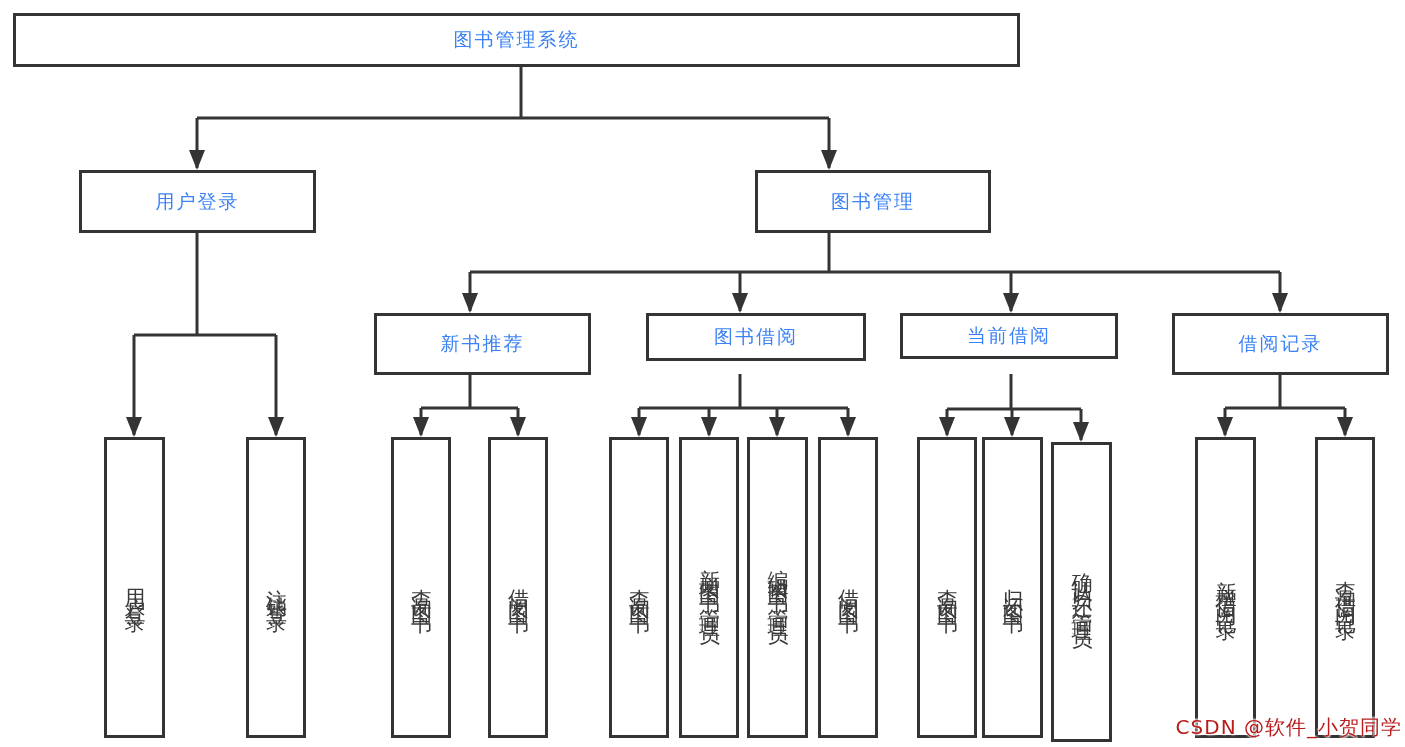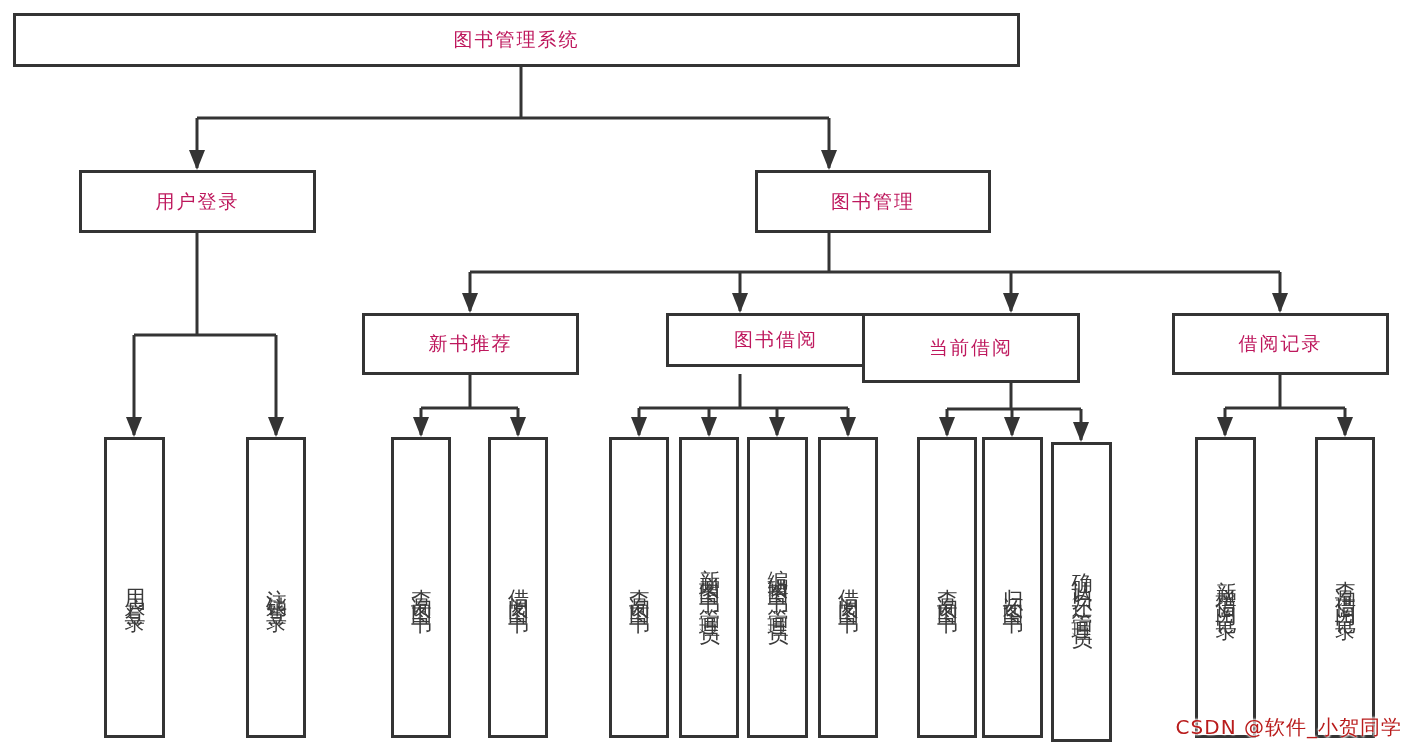--- a/index.html
+++ b/index.html
@@ -10,21 +10,21 @@
     font-family:"DejaVu Sans","Liberation Sans",sans-serif;
     overflow:hidden;
   }
   .connectors{position:absolute;left:0;top:0;width:1405px;height:747px;}
   .connectors line{stroke:#343434;stroke-width:3;}
   .connectors polygon{fill:#343434;stroke:none;}
   .hnode{
     position:absolute;box-sizing:border-box;
     border:3px solid #343434;background:#ffffff;
     display:flex;align-items:center;justify-content:center;
-    font-size:19px;color:#be185d;letter-spacing:2px;
+    font-size:19px;color:#3b82f6;letter-spacing:2px;
     white-space:nowrap;
   }
   .vnode{
     position:absolute;box-sizing:border-box;
     border:3px solid #343434;background:#ffffff;
     display:flex;align-items:center;justify-content:center;
   }
   .vtext{
     writing-mode:vertical-rl;
     font-size:21px;color:#3a3a3a;letter-spacing:8px;
@@ -108,27 +108,27 @@
     <span>图书管理系统</span>
   </div>
 
   <div class="hnode" style="left:79px;top:170px;width:237px;height:63px;">
     <span>用户登录</span>
   </div>
   <div class="hnode" style="left:711px;top:170px;width:236px;height:63px;margin-left:44px;">
     <span>图书管理</span>
   </div>
 
-  <div class="hnode" style="left:362px;top:313px;width:217px;height:62px;">
+  <div class="hnode" style="left:374px;top:313px;width:217px;height:62px;">
     <span>新书推荐</span>
   </div>
-  <div class="hnode" style="left:666px;top:313px;width:220px;height:54px;">
+  <div class="hnode" style="left:646px;top:313px;width:220px;height:48px;">
     <span>图书借阅</span>
   </div>
-  <div class="hnode" style="left:862px;top:313px;width:218px;height:70px;">
+  <div class="hnode" style="left:900px;top:313px;width:218px;height:46px;">
     <span>当前借阅</span>
   </div>
   <div class="hnode" style="left:1172px;top:313px;width:217px;height:62px;">
     <span>借阅记录</span>
   </div>
 
   <div class="vnode" style="left:104px;top:437px;width:61px;height:301px;">
     <span class="vtext">用户登录</span>
   </div>
   <div class="vnode" style="left:246px;top:437px;width:60px;height:301px;">

